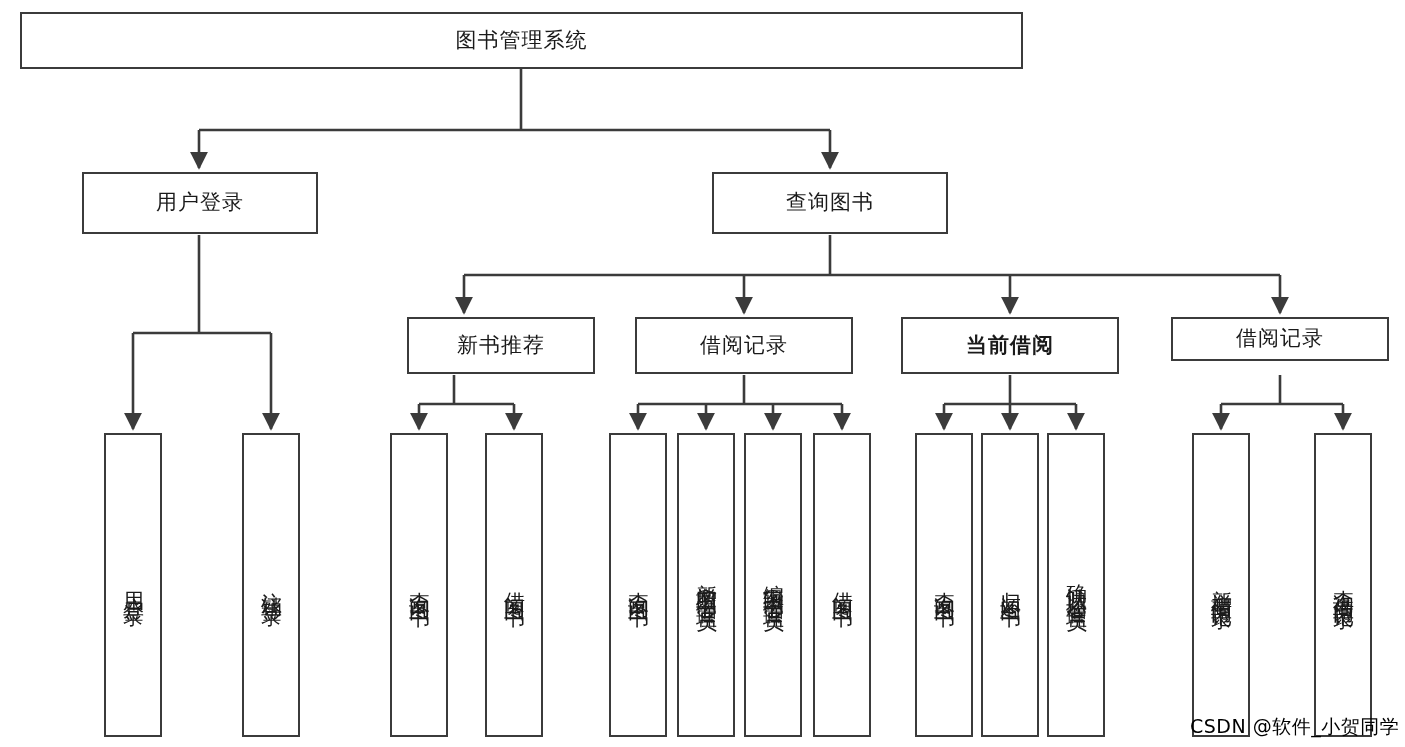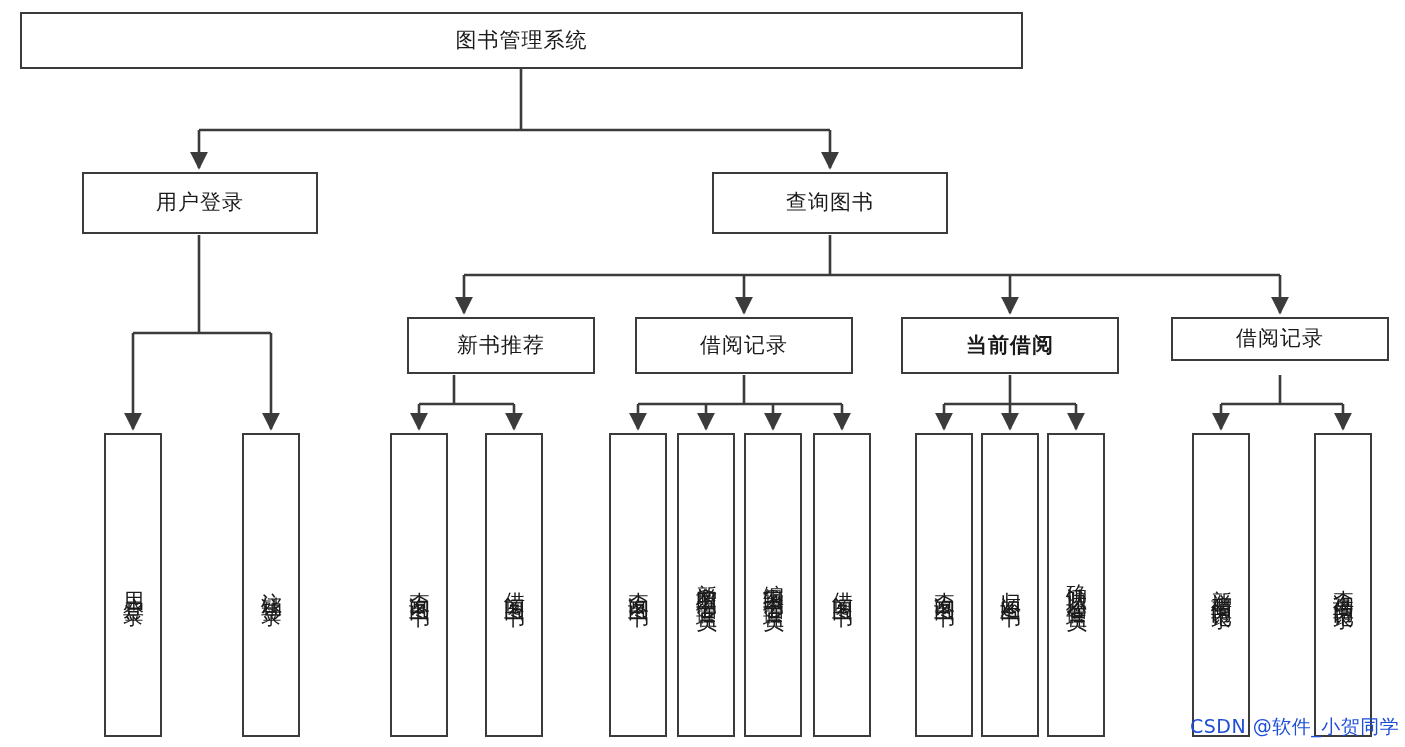--- a/index.html
+++ b/index.html
@@ -50,21 +50,21 @@
     padding-bottom: 4px;
     text-align: center;
     justify-content: center;
     align-items: center;
   }
   .node.vert.tall {
     letter-spacing: 4px;
   }
   .watermark {
     position: absolute;
-    color: #1d4ed8;
+    color: #000000;
     font-size: 19px;
     white-space: nowrap;
     letter-spacing: 0.5px;
   }
 </style>
 </head>
 <body>
 
 <div id="canvas">
 

